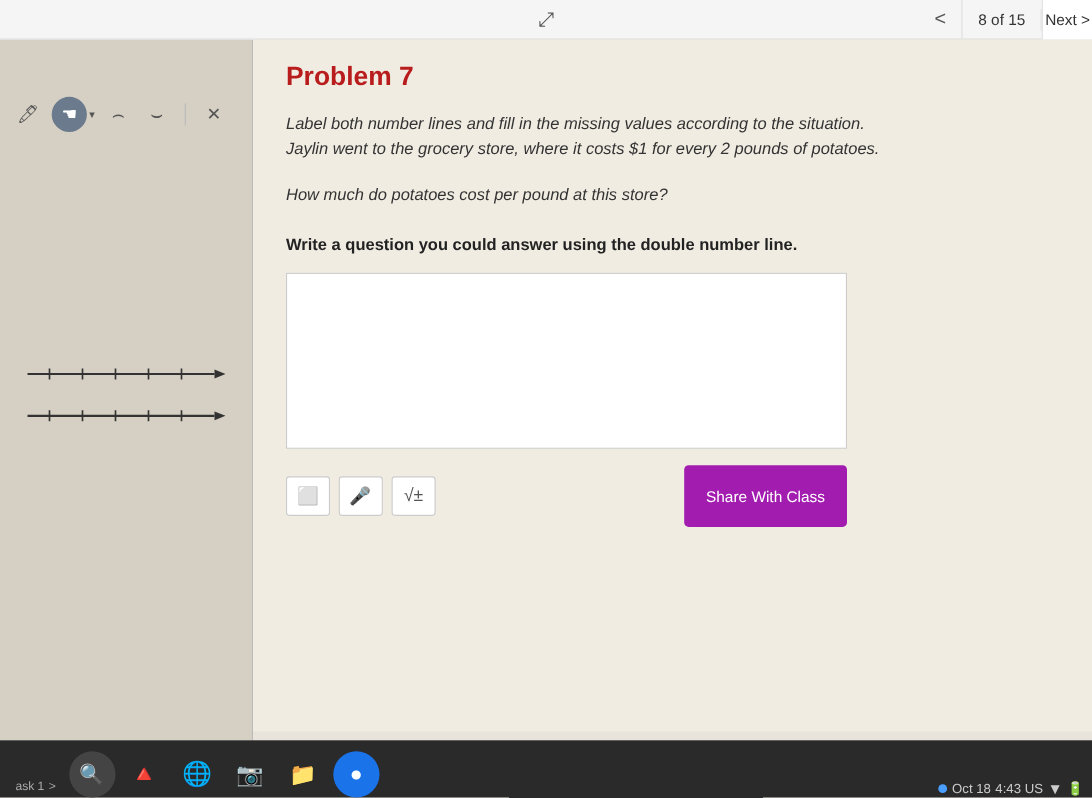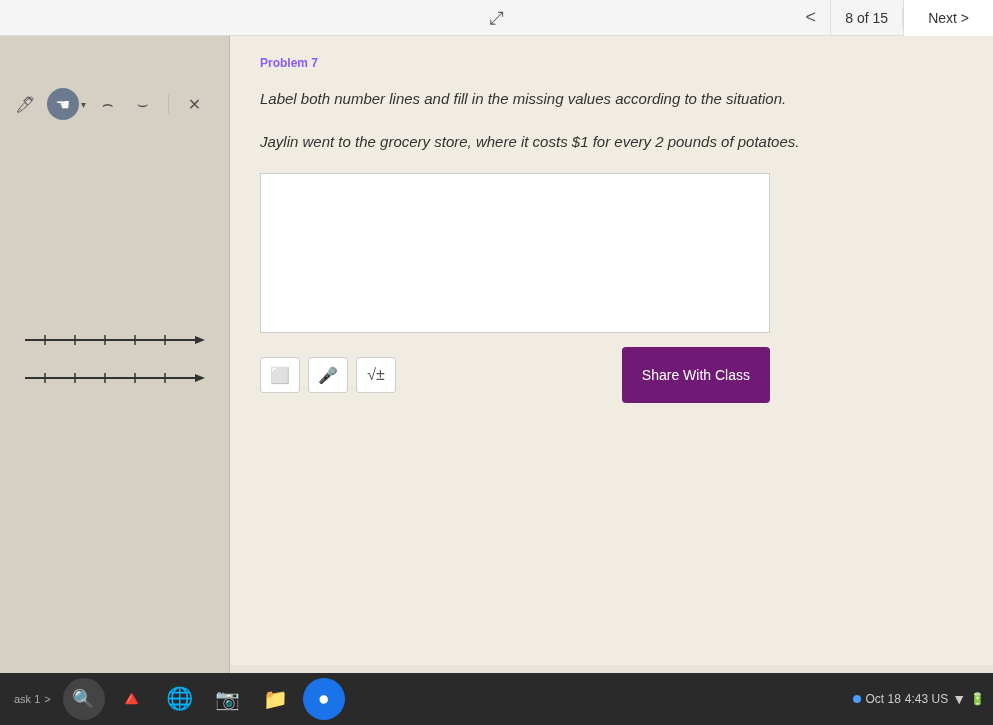--- a/index.html
+++ b/index.html
@@ -39,21 +39,21 @@
       padding: 0 14px;
       font-size: 14px;
       color: #333;
       border-right: 1px solid #ddd;
       height: 20px;
       display: flex;
       align-items: center;
     }
     .nav-next {
       height: 36px;
-      padding: 0 24px;
+      padding: 0 2px;
       display: flex;
       align-items: center;
       font-size: 14px;
       color: #333;
       cursor: pointer;
       background: #fff;
       border-left: 1px solid #ddd;
     }
 
     
@@ -130,31 +130,30 @@
       position: absolute;
       top: 36px;
       left: 230px;
       right: 0;
       bottom: 60px;
       padding: 20px 30px;
       background: #f0ece2;
     }
 
     .problem-title {
-      font-size: 12px;
+      font-size: 24px;
       font-weight: bold;
-      color: #8b5cf6;
+      color: #b91c1c;
       margin-bottom: 18px;
     }
 
     .problem-instructions {
       font-size: 15px;
       font-style: italic;
       color: #333;
-      margin-bottom: 20px;
       line-height: 1.5;
     }
 
     .problem-scenario {
       font-size: 15px;
       font-style: italic;
       color: #333;
       margin-bottom: 20px;
       line-height: 1.5;
     }
@@ -205,39 +204,39 @@
       align-items: center;
       justify-content: center;
       font-size: 16px;
       cursor: pointer;
       color: #555;
       border-radius: 3px;
     }
     .share-btn {
       margin-left: auto;
       padding: 20px 20px;
-      background: #701a75;
+      background: #a21caf;
       color: white;
       border: none;
       border-radius: 4px;
       font-size: 14px;
       cursor: pointer;
       font-weight: 500;
     }
 
     
     .taskbar {
       position: absolute;
       bottom: 0;
       left: 0;
       right: 0;
       height: 52px;
       background: #2a2a2a;
       display: flex;
-      align-items: center;
+      align-items: flex-end;
       padding: 0 8px;
       gap: 6px;
     }
     .taskbar-item {
       width: 42px;
       height: 42px;
       border-radius: 8px;
       display: flex;
       align-items: center;
       justify-content: center;
@@ -336,21 +335,23 @@
   </div>
 </div>
 
 <div class="main-content">
   <div class="problem-title">Problem 7</div>
 
   <div class="problem-instructions">Label both number lines and fill in the missing values according to the situation.</div>
 
   <div class="problem-scenario">Jaylin went to the grocery store, where it costs $1 for every 2 pounds of potatoes.</div>
 
-
+  <div class="problem-question">How much do potatoes cost per pound at this store?</div>
+
+  <div class="problem-task">Write a question you could answer using the double number line.</div>
 
   <textarea class="answer-box" placeholder="" style=""></textarea>
 
   <div class="answer-toolbar">
     <button class="answer-tool-btn">
       <span>⬜</span>
     </button>
     <button class="answer-tool-btn">
       <span>🎤</span>
     </button>

